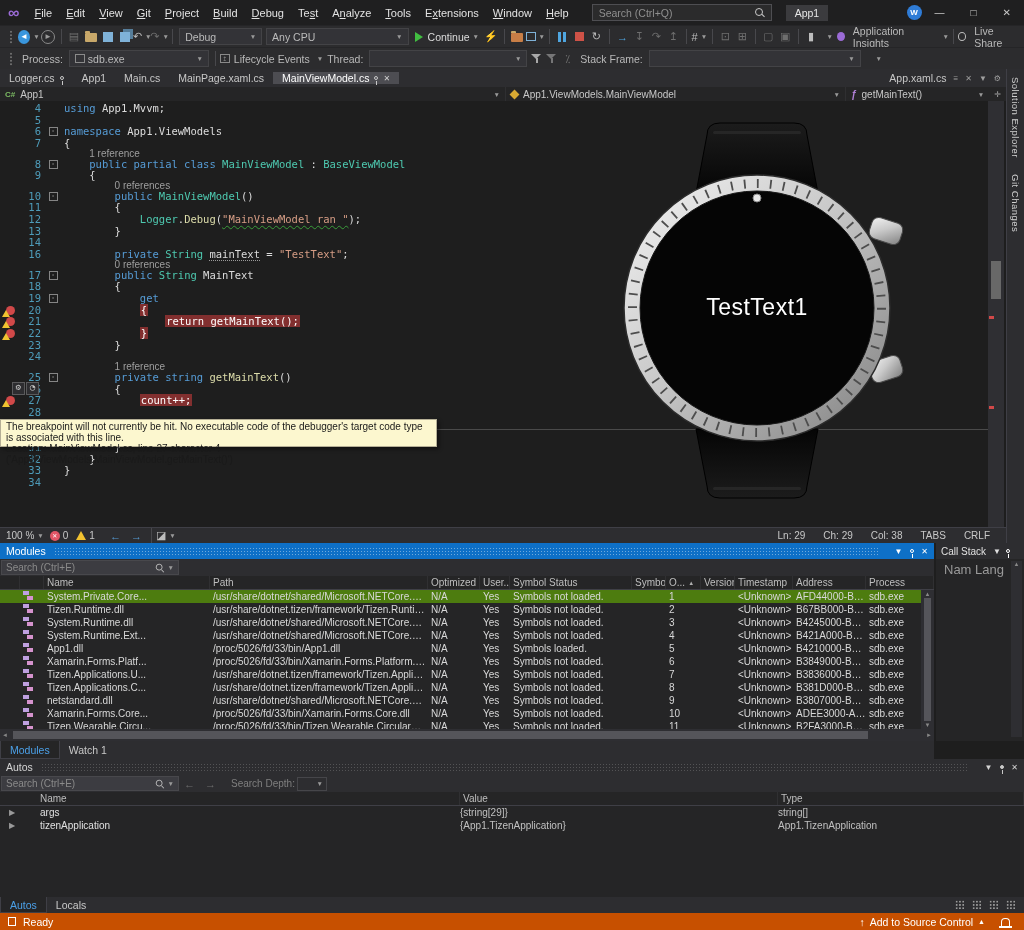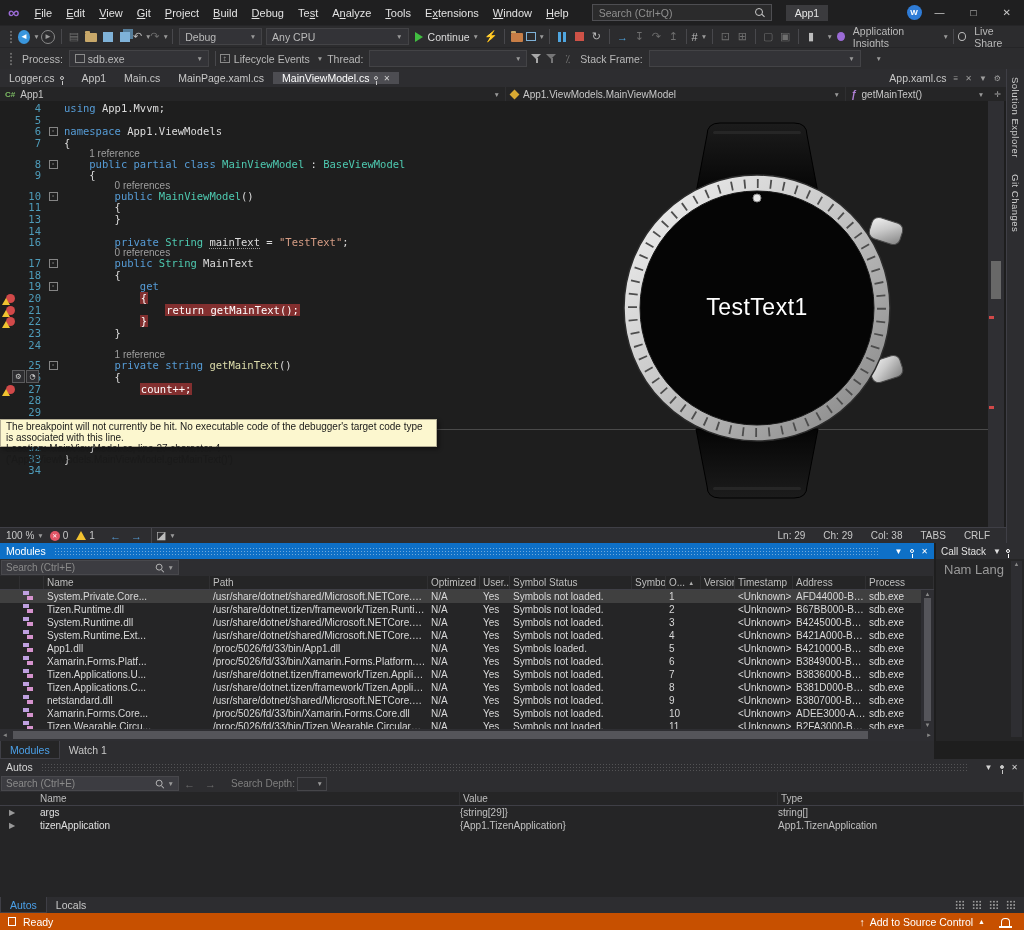--- a/index.html
+++ b/index.html
@@ -107,21 +107,21 @@
   .sbox input{flex:1;min-width:0;background:transparent;border:0;outline:none;color:#BBB;font-size:10px;font-family:"Liberation Sans",sans-serif}
   .sbox input::placeholder{color:#8A8A8A}
   .sbox .mag{transform:scale(.85)}
   .mpanel{position:absolute;left:0;top:543px;width:934px;height:198px;background:#252526;display:flex;flex-direction:column}
   .mhead,.mrow{display:grid;grid-template-columns:20px 24px 166px 218px 52px 30px 122px 34px 35px 34px 58px 73px 1fr;align-items:center}
   .mhead{height:14px;border-bottom:1px solid #3F3F46;color:#BEBEBE;font-size:10px;flex:none}
   .mhead span{padding-left:3px;border-right:1px solid #303032;height:100%;display:flex;align-items:center;white-space:nowrap;overflow:hidden}
   .sort{font-size:6px;color:#B0B0B0;margin-left:3px;font-style:normal}
   .mrows{height:139px;overflow:hidden;position:relative;flex:none}
   .mrow{height:13px;font-size:10px;color:#D8D8D8}
-  .mrow.sel{background:#404040}
+  .mrow.sel{background:#4d7c0f}
   .mrow span{padding-left:3px;white-space:nowrap;overflow:hidden;text-overflow:ellipsis}
   .mod-icon{width:11px;height:9px;position:relative;display:inline-block;padding:0!important}
   .mod-icon::before{content:'';position:absolute;left:0;top:0;width:6px;height:4px;background:#BFA0E0}
   .mod-icon::after{content:'';position:absolute;right:1px;bottom:0;width:6px;height:4px;background:#D693CE}
   .mvsb{position:absolute;right:0;top:0;width:13px;height:139px;background:#2E2E32;display:flex;flex-direction:column;align-items:center;font-size:6px;color:#888;justify-content:space-between;padding:1px 0}
   .mvsb .vthumb{width:7px;flex:1;margin:1px 0;background:#55555A}
   .mhsb{height:12px;background:#2E2E32;position:relative;margin-top:auto;flex:none;display:flex;align-items:center;justify-content:space-between;font-size:6px;color:#888;padding:0 2px}
   .mhsb .hthumb{position:absolute;left:13px;top:2px;height:8px;width:855px;background:#55555A}
   .cspanel{position:absolute;left:936px;top:543px;width:88px;height:198px;background:#252526}
   .cstitle{height:16px;background:#2D2D30;display:flex;align-items:center;font-size:10px;color:#E0E0E0;padding:0 5px}
@@ -403,20 +403,26 @@
         <div class="lcode"><span class="p">        </span><span class="k">public</span><span class="p"> </span><span class="t">MainViewModel</span><span class="p">()</span></div>
       </div>
       <div class="crow">
         <div class="gut"></div>
         <div class="lnum">11</div>
         <div class="foldc"></div>
         <div class="lcode"><span class="p">        {</span></div>
       </div>
       <div class="crow">
         <div class="gut"></div>
+        <div class="lnum">12</div>
+        <div class="foldc"></div>
+        <div class="lcode"><span class="p">            </span><span class="t">Logger</span><span class="p">.</span><span class="m">Debug</span><span class="p">(</span><span class="s sq">"MainViewModel ran "</span><span class="p">);</span></div>
+      </div>
+      <div class="crow">
+        <div class="gut"></div>
         <div class="lnum">13</div>
         <div class="foldc"></div>
         <div class="lcode"><span class="p">        }</span></div>
       </div>
       <div class="crow">
         <div class="gut"></div>
         <div class="lnum">14</div>
         <div class="foldc"></div>
         <div class="lcode"></div>
       </div>

